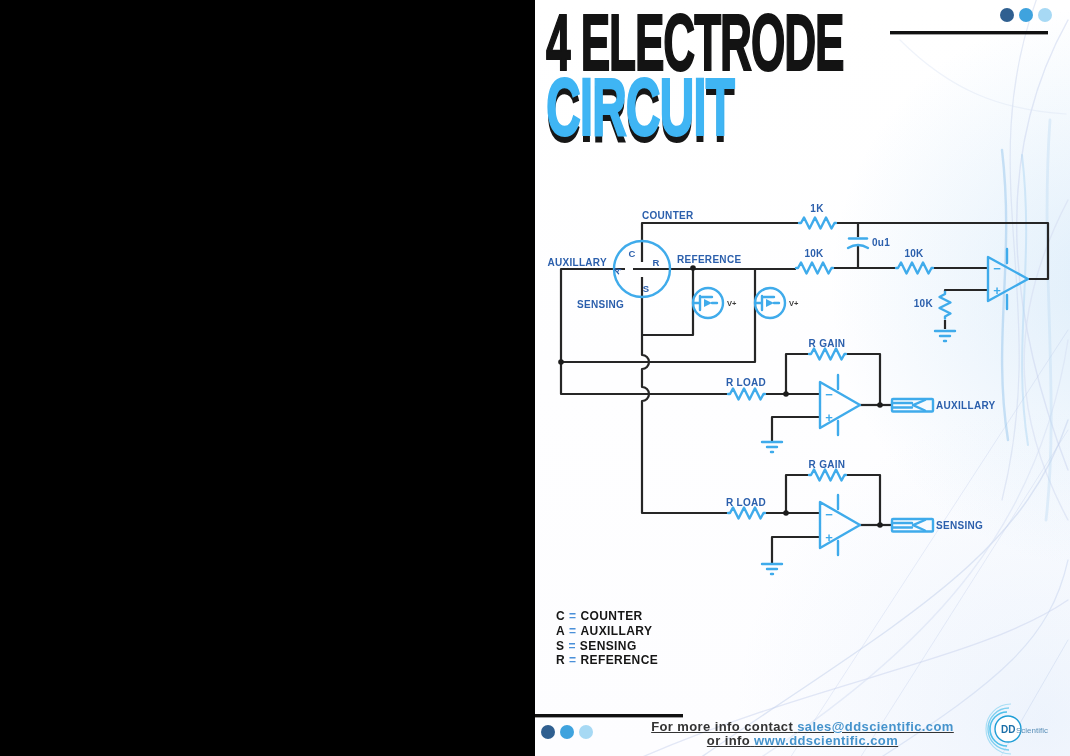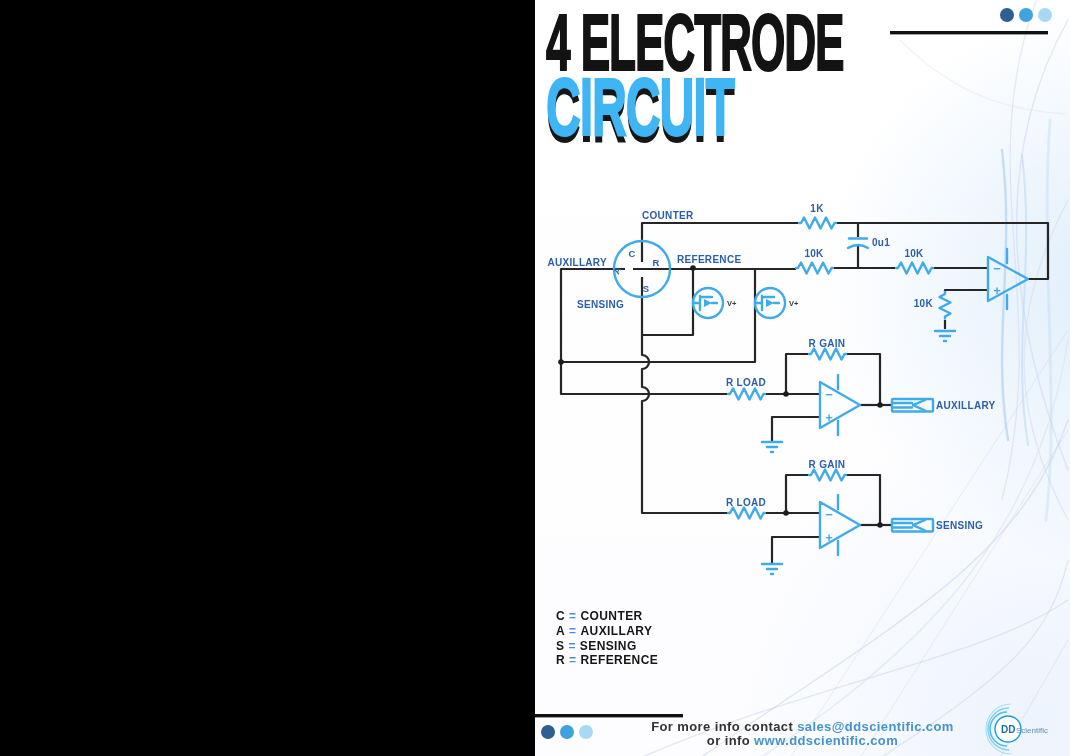--- a/index.html
+++ b/index.html
@@ -21,21 +21,21 @@
     -webkit-text-stroke:2px #131313; }
   .title-2 { top:66px; font-size:82px; color:#3FB5F4; transform:scaleX(.59);
     -webkit-text-stroke:2px #3FB5F4; text-shadow:0 7px 0 #161616; }
 
   .legend { position:absolute; left:21px; top:609px; font-size:12px; font-weight:bold;
     color:#161616; letter-spacing:.4px; }
   .legend-row { line-height:14.8px; white-space:nowrap; }
   .legend-eq { color:#4a90d9; padding:0 4px; }
 
   .footer { position:absolute; left:0; top:720px; width:535px; text-align:center;
-    font-size:13px; font-weight:bold; color:#333; letter-spacing:.4px; line-height:13.5px; }
+    font-size:13px; font-weight:bold; color:#333; letter-spacing:.4px; line-height:13.5px;text-decoration:underline; }
   .footer a { color:#4593cc; text-decoration:none; cursor:pointer; }
 
   text { font-family:"Liberation Sans","DejaVu Sans",sans-serif; }
   .lbl  { fill:#2B5FAC; font-size:10px; font-weight:bold; letter-spacing:.3px; }
   .mid  { text-anchor:middle; }
   .end  { text-anchor:end; }
   .term { fill:#2B5FAC; font-size:9.5px; font-weight:bold; }
   .tiny { fill:#3a3a3a; font-size:7.5px; font-weight:bold; }
   .sign { fill:#3FABEB; font-size:13px; font-weight:bold; text-anchor:middle; }
   .wire { stroke:#262626; stroke-width:2.2; fill:none; stroke-linejoin:round; }

